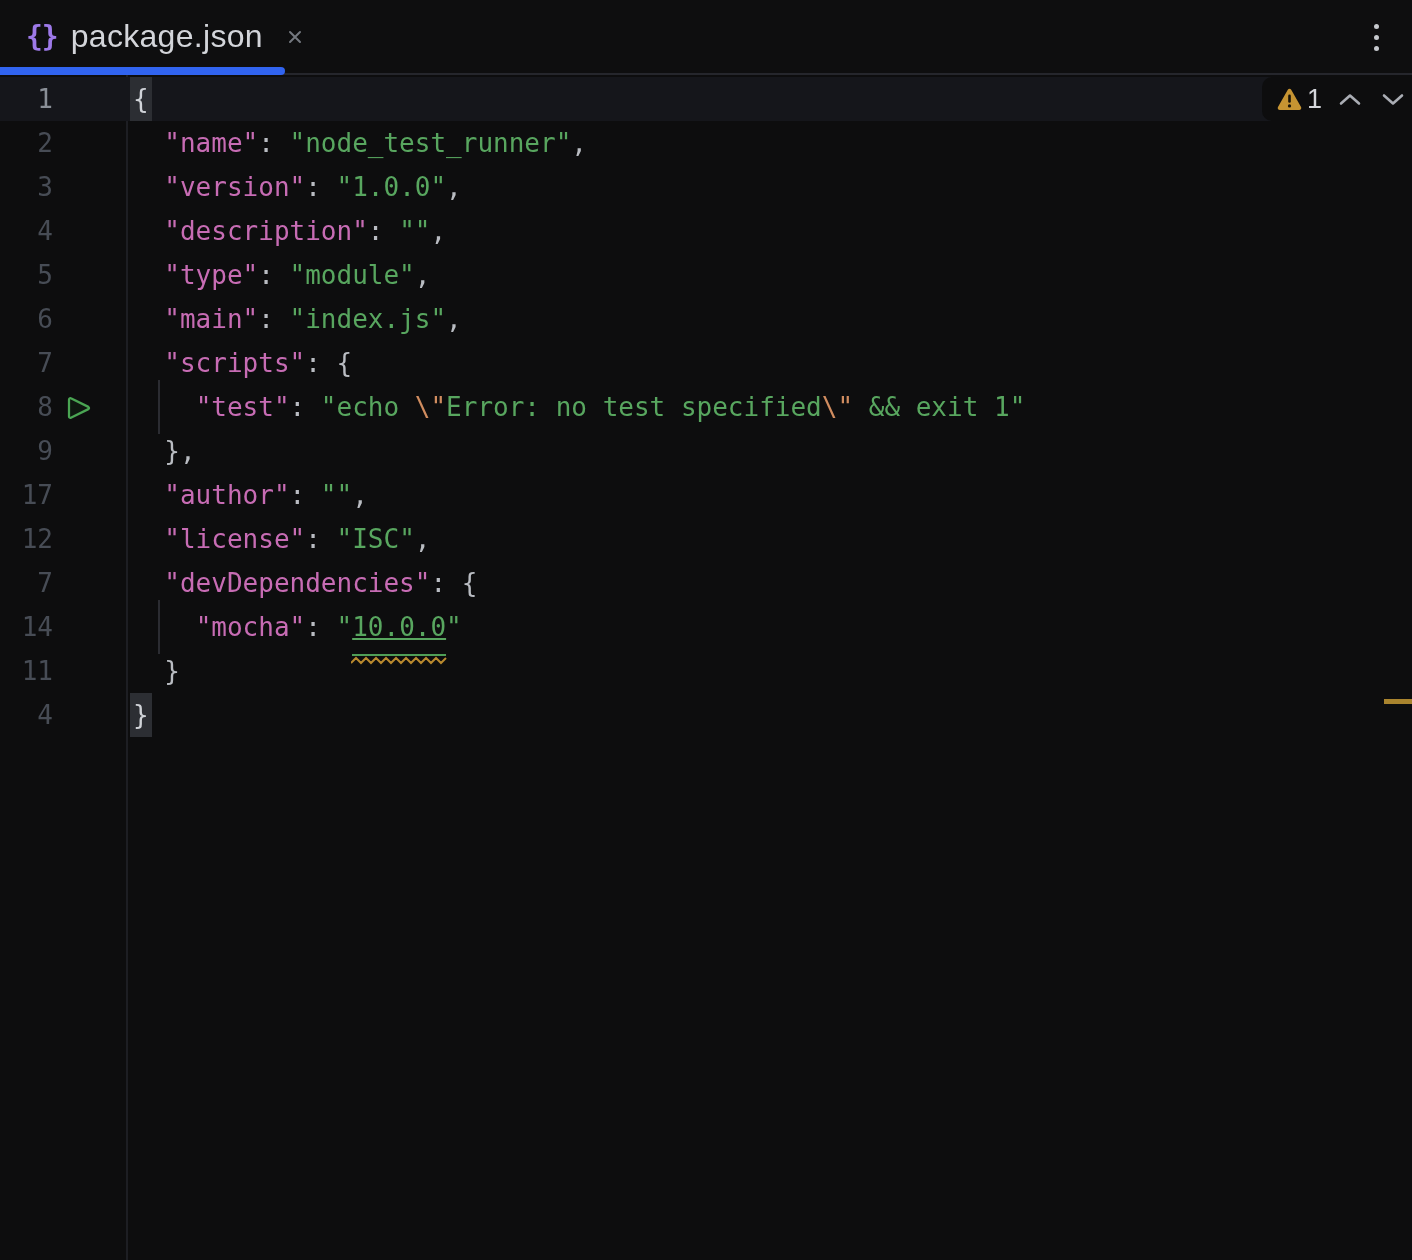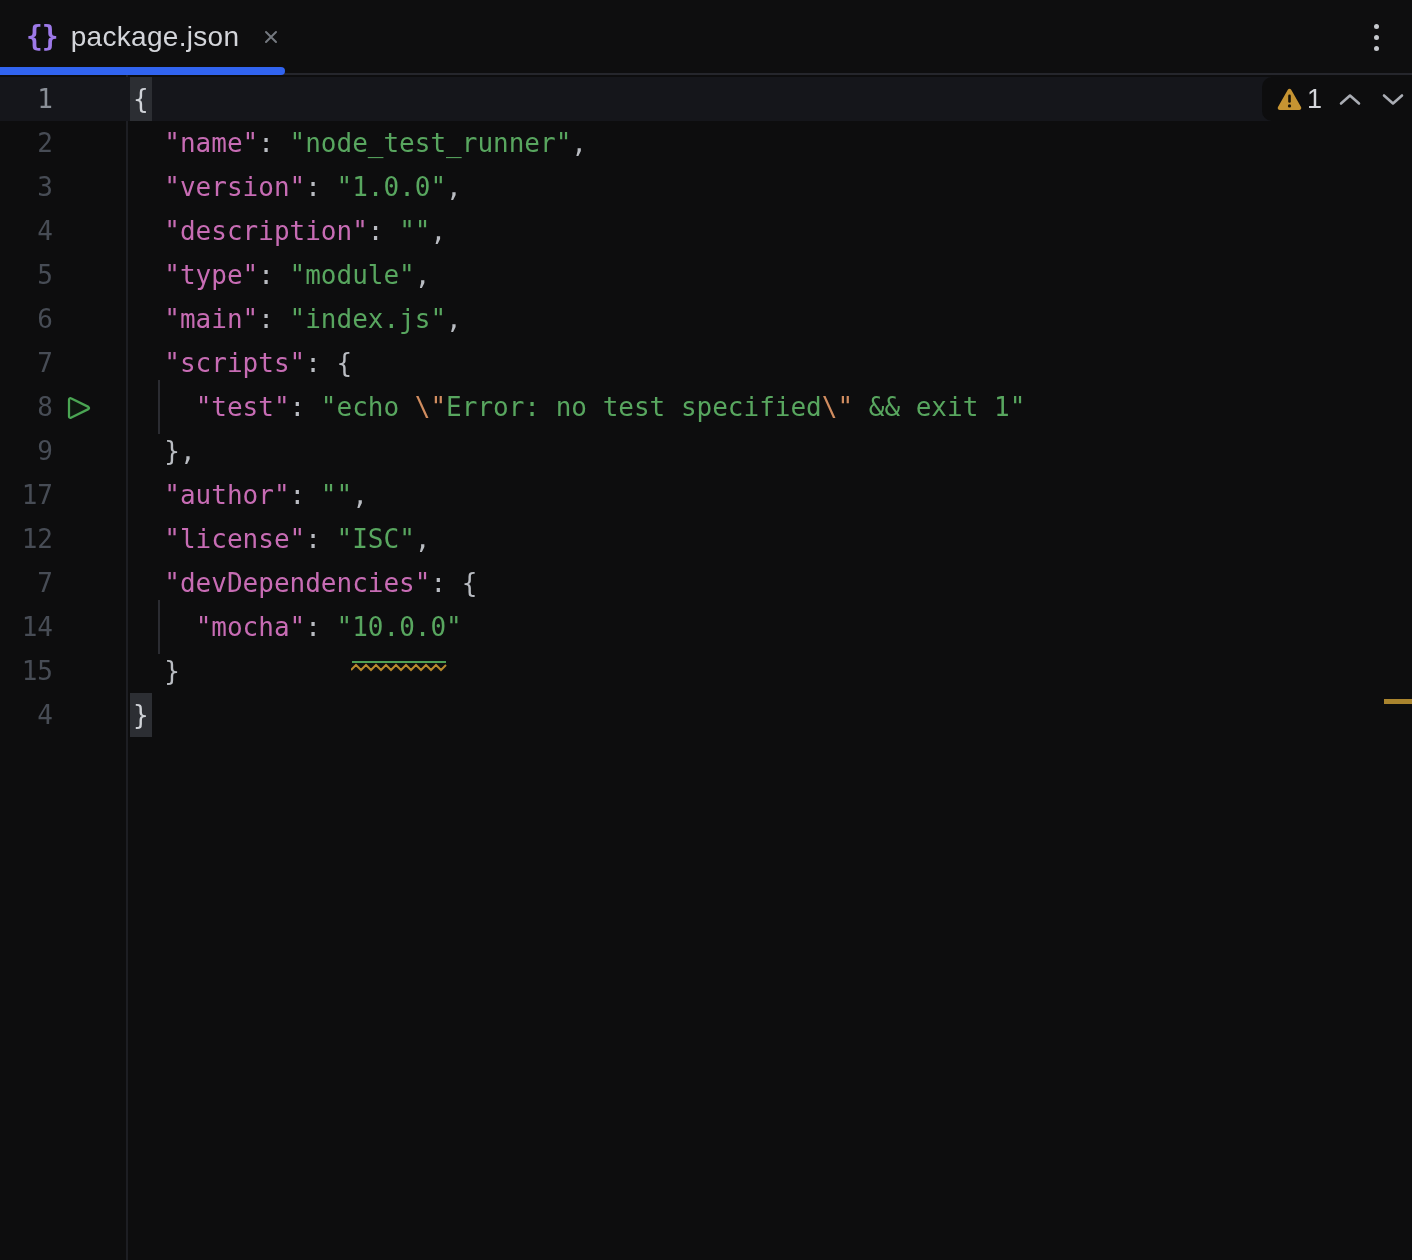--- a/index.html
+++ b/index.html
@@ -13,21 +13,21 @@
     background:#0e0e0f;border-bottom:2px solid #25262c;box-sizing:content-box;z-index:4;
   }
   .tab{
     position:absolute;left:0;top:0;width:285px;height:73px;
     display:flex;align-items:center;padding-left:26px;box-sizing:border-box;cursor:pointer;
   }
   .tab-icon{
     color:#9d79e8;font-family:"DejaVu Sans Mono",monospace;
     font-size:28px;font-weight:600;letter-spacing:-1px;margin-right:13px;line-height:1;
   }
-  .tab-title{color:#d3d5da;font-size:28px;letter-spacing:.3px;}
+  .tab-title{color:#d3d5da;font-size:32px;letter-spacing:.3px;}
   .tab-close{margin-left:22px;display:flex;align-items:center;cursor:pointer;}
   .tab-underline{
     position:absolute;left:0;top:67px;width:285px;height:8px;
     background:#3164f0;border-radius:0 5px 5px 0;z-index:6;
   }
   .kebab{
     position:absolute;right:26px;top:19px;width:20px;height:36px;
     display:flex;flex-direction:column;align-items:center;justify-content:center;gap:6px;cursor:pointer;
   }
   .kebab i{display:block;width:5px;height:5px;border-radius:50%;background:#c6c9ce;}
@@ -50,21 +50,21 @@
   .str{color:#58a65f;}
   .esc{color:#d08c5f;}
   .punct{color:#b9bcc2;}
   .brace{color:#d0d3d8;font-weight:500;}
   .bracebox{
     display:inline-block;vertical-align:top;height:44px;
     background:#2c2e33;padding:0 3px;margin-left:-3px;
   }
   .indent-guide{position:absolute;left:158px;top:-5px;width:2px;height:54px;background:#2b2c32;z-index:1;}
   .run-icon{position:absolute;left:64px;top:7px;z-index:2;cursor:pointer;}
-  .ver{position:relative;border-bottom:2px solid #4f9e57;padding-bottom:19px;}
+  .ver{position:relative;border-bottom:2px solid #4f9e57;padding-bottom:12px;text-decoration:underline;}
   .squig{position:absolute;left:-1px;bottom:-11px;}
   
   #inspect{
     position:absolute;top:2px;right:0;width:150px;height:44px;
     background:#0d0d0e;border-radius:10px 0 0 10px;
     display:flex;align-items:center;box-sizing:border-box;padding-left:14px;z-index:5;
   }
   #inspect .count{color:#d4d6db;font-size:27px;margin-left:4px;}
   #inspect .chev{display:flex;align-items:center;cursor:pointer;}
   #inspect .chev.up{margin-left:17px;}
@@ -107,21 +107,21 @@
       <div class="line"><span class="lnum">8</span><div class="indent-guide"></div><span class="run-icon"><svg width="30" height="30" viewBox="0 0 24 24">
             <path d="M5.5 4.2 L19.5 11.1 C20.2 11.5 20.2 12.5 19.5 12.9 L5.5 19.8 C4.8 20.2 4 19.6 4 18.8 L4 5.2 C4 4.4 4.8 3.8 5.5 4.2 Z" fill="#0e1810" stroke="#4aa553" stroke-width="1.8" stroke-linejoin="round"></path>
           </svg></span><span class="code"><span class="ws">    </span><span class="key">"test"</span><span class="punct">: </span><span class="str">"echo </span><span class="esc">\"</span><span class="str">Error: no test specified</span><span class="esc">\"</span><span class="str"> &amp;&amp; exit 1"</span></span></div>
       <div class="line"><span class="lnum">9</span><span class="code"><span class="ws">  </span><span class="punct">},</span></span></div>
       <div class="line"><span class="lnum">17</span><span class="code"><span class="ws">  </span><span class="key">"author"</span><span class="punct">: </span><span class="str">""</span><span class="punct">,</span></span></div>
       <div class="line"><span class="lnum">12</span><span class="code"><span class="ws">  </span><span class="key">"license"</span><span class="punct">: </span><span class="str">"ISC"</span><span class="punct">,</span></span></div>
       <div class="line"><span class="lnum">7</span><span class="code"><span class="ws">  </span><span class="key">"devDependencies"</span><span class="punct">: {</span></span></div>
       <div class="line"><span class="lnum">14</span><div class="indent-guide"></div><span class="code"><span class="ws">    </span><span class="key">"mocha"</span><span class="punct">: </span><span class="str">"</span><span class="str ver">10.0.0<svg class="squig" width="96" height="9" viewBox="0 0 96 9">
               <path d="M0 7 L5 2 L10 7 L15 2 L20 7 L25 2 L30 7 L35 2 L40 7 L45 2 L50 7 L55 2 L60 7 L65 2 L70 7 L75 2 L80 7 L85 2 L90 7 L95 2" stroke="#b8892e" stroke-width="2" fill="none"></path>
             </svg></span><span class="str">"</span></span></div>
-      <div class="line"><span class="lnum">15</span><span class="code"><span class="ws">  </span><span class="punct">}</span></span></div>
+      <div class="line"><span class="lnum">11</span><span class="code"><span class="ws">  </span><span class="punct">}</span></span></div>
       <div class="line"><span class="lnum">4</span><span class="code"><span class="bracebox brace">}</span></span></div>
     </div>
 
   <div id="inspect">
     <span class="warn-tri">
       <svg width="27" height="25" viewBox="0 0 24 23">
         <path d="M13.57 2.6 L22.6 18.3 C23.33 19.6 22.4 21.2 20.9 21.2 L3.1 21.2 C1.6 21.2 0.67 19.6 1.4 18.3 L10.43 2.6 C11.1 1.4 12.9 1.4 13.57 2.6 Z" fill="#c69432"></path>
         <rect x="10.8" y="7" width="2.4" height="7.6" rx="1.2" fill="#171208"></rect>
         <circle cx="12" cy="17.4" r="1.5" fill="#171208"></circle>
       </svg>

